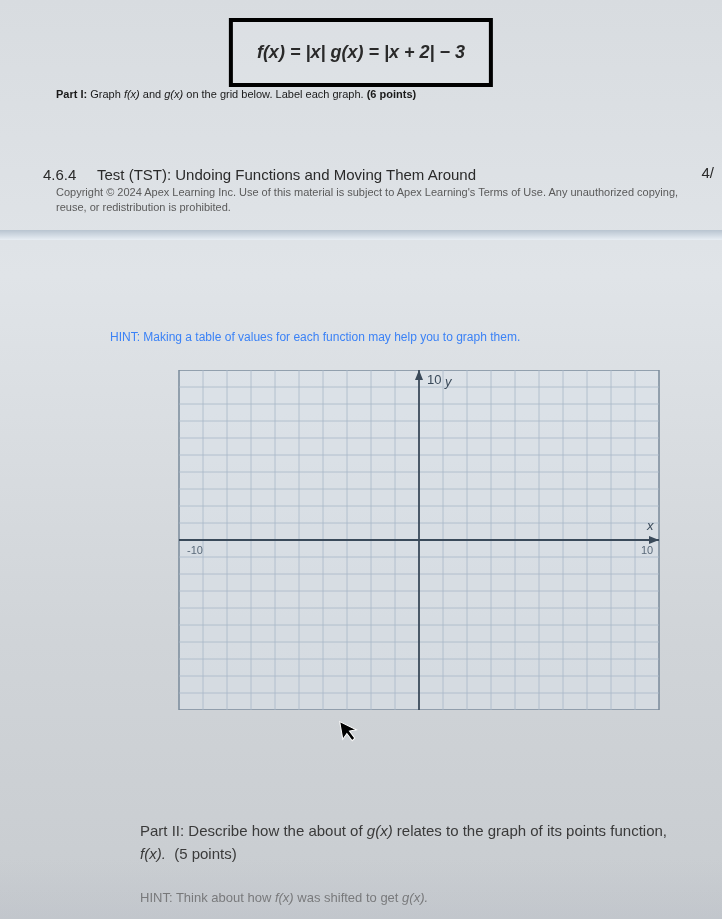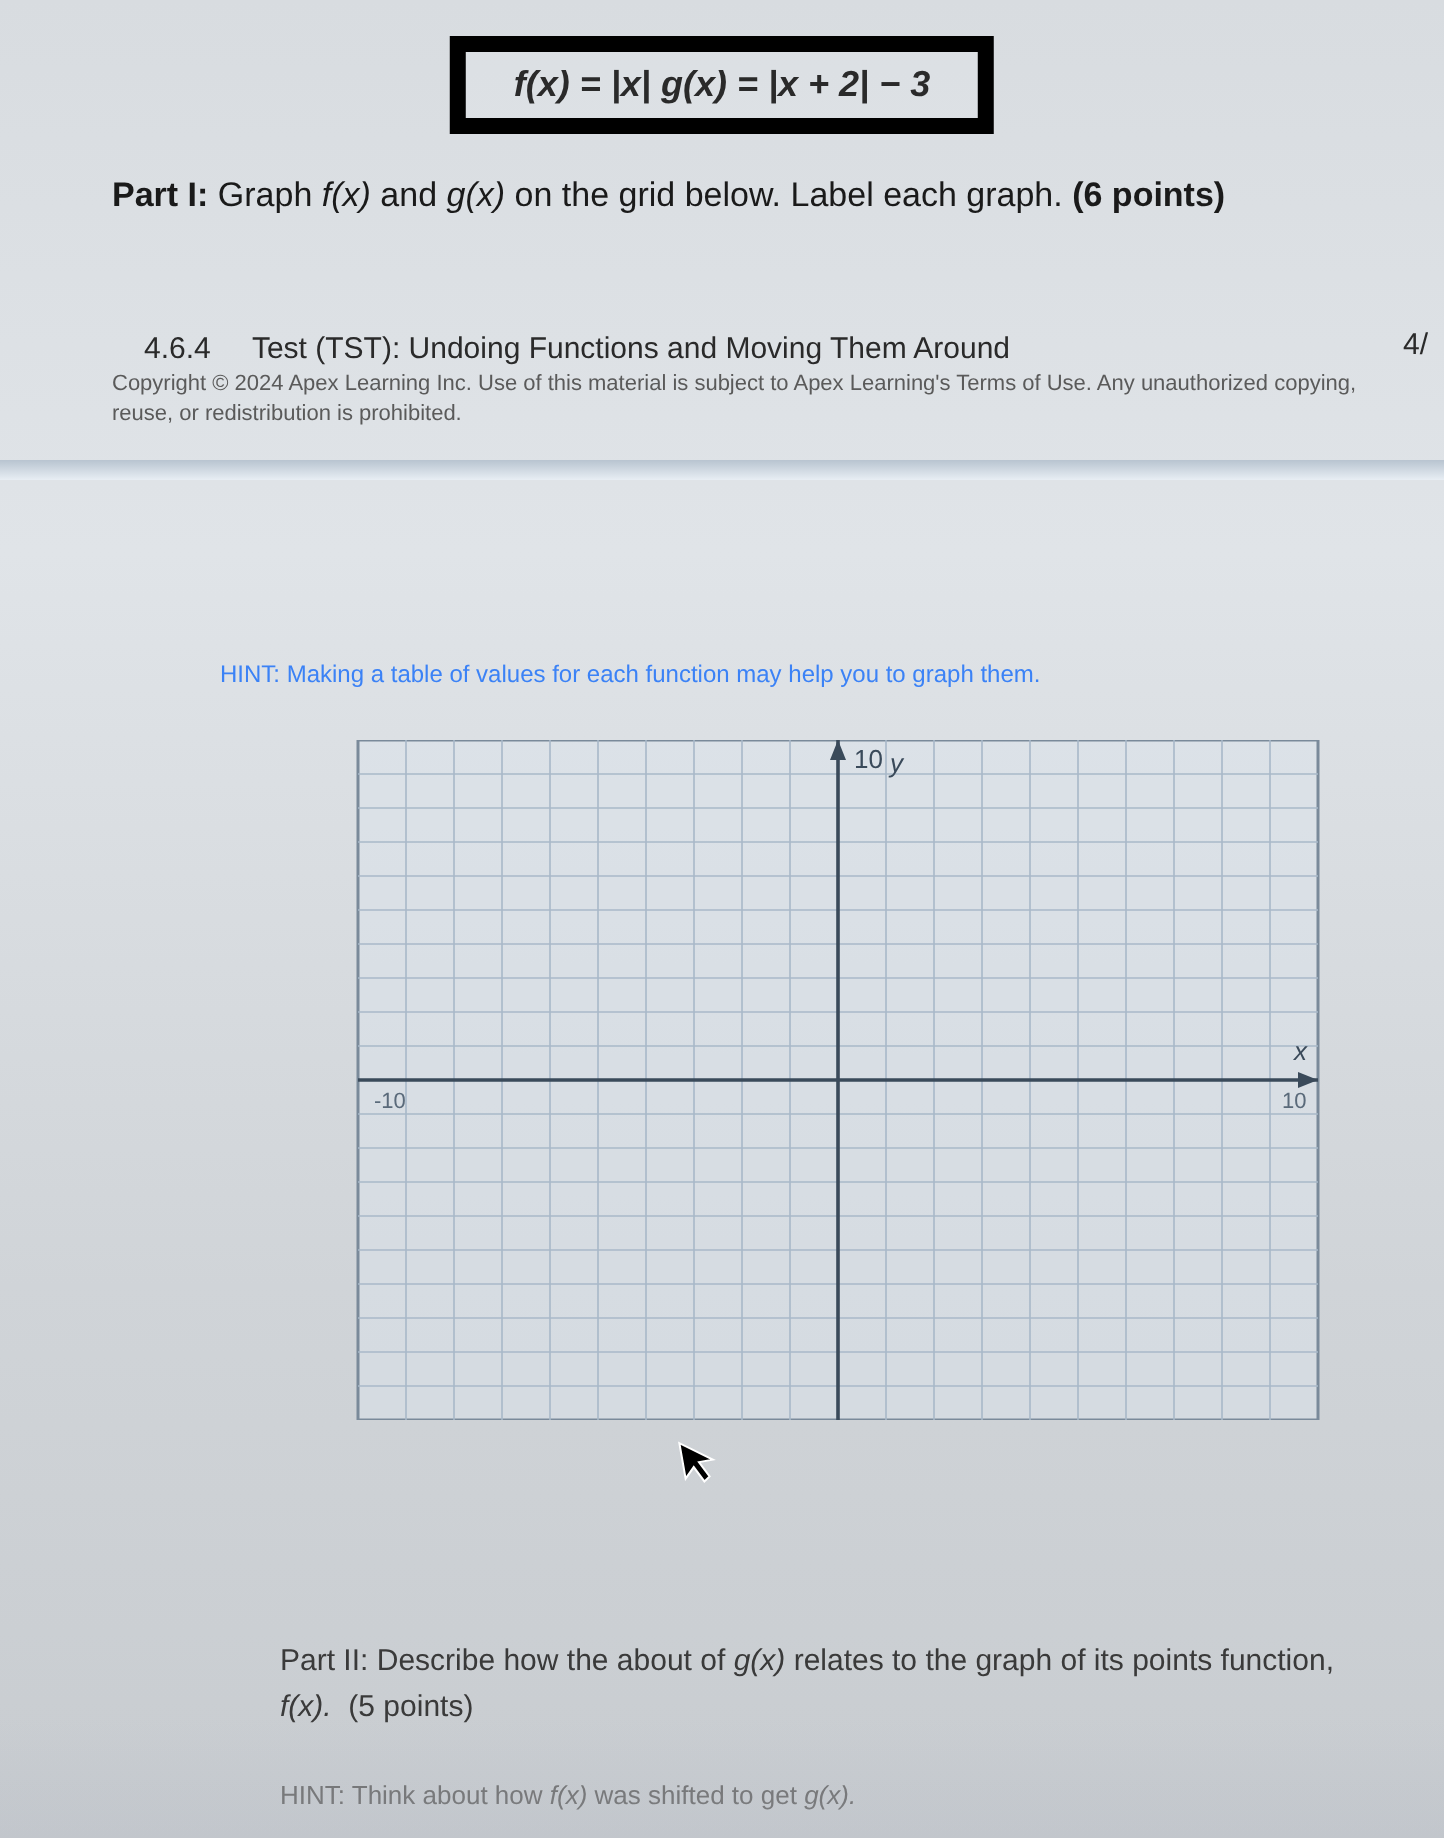--- a/index.html
+++ b/index.html
@@ -14,44 +14,44 @@
       font-family: Arial, sans-serif;
       color: #2a2a2a;
       position: relative;
       overflow: hidden;
     }
     .formula-box {
       position: absolute;
       top: 18px;
       left: 50%;
       transform: translateX(-50%);
-      border: 8px solid #000000;
-      padding: 6px 24px;
+      border: 4px solid #000000;
+      padding: 20px 24px;
       font-size: 18px;
       font-weight: bold;
       font-style: italic;
       background: rgba(255,255,255,0.1);
     }
     .part1 {
       position: absolute;
       top: 88px;
       left: 56px;
-      font-size: 17px;
+      font-size: 11px;
       color: #1a1a1a;
     }
     .part1 b {
       font-weight: bold;
     }
     .part1 i {
       font-style: italic;
     }
     .section-header {
       position: absolute;
       top: 166px;
-      left: 72px;
+      left: 43px;
       font-size: 15px;
       color: #2a2a2a;
     }
     .copyright {
       position: absolute;
       top: 185px;
       left: 56px;
       right: 20px;
       font-size: 11px;
       color: #5a5a5a;

